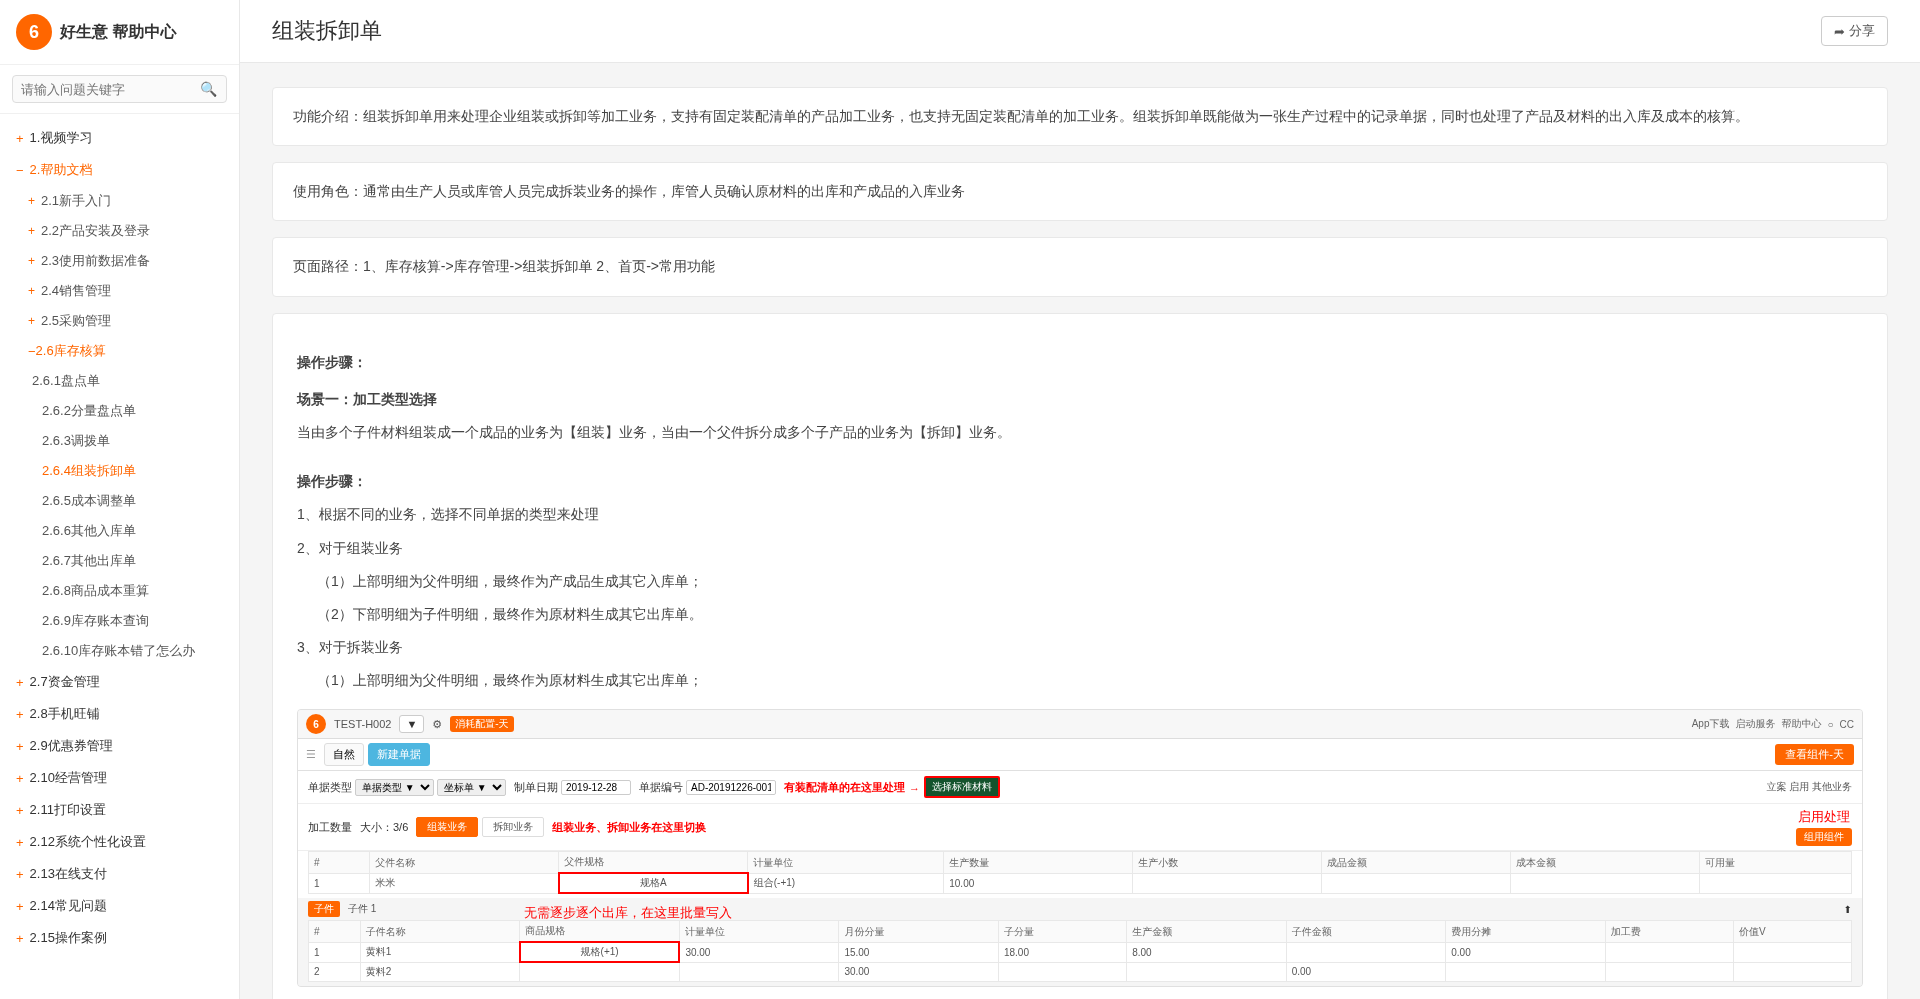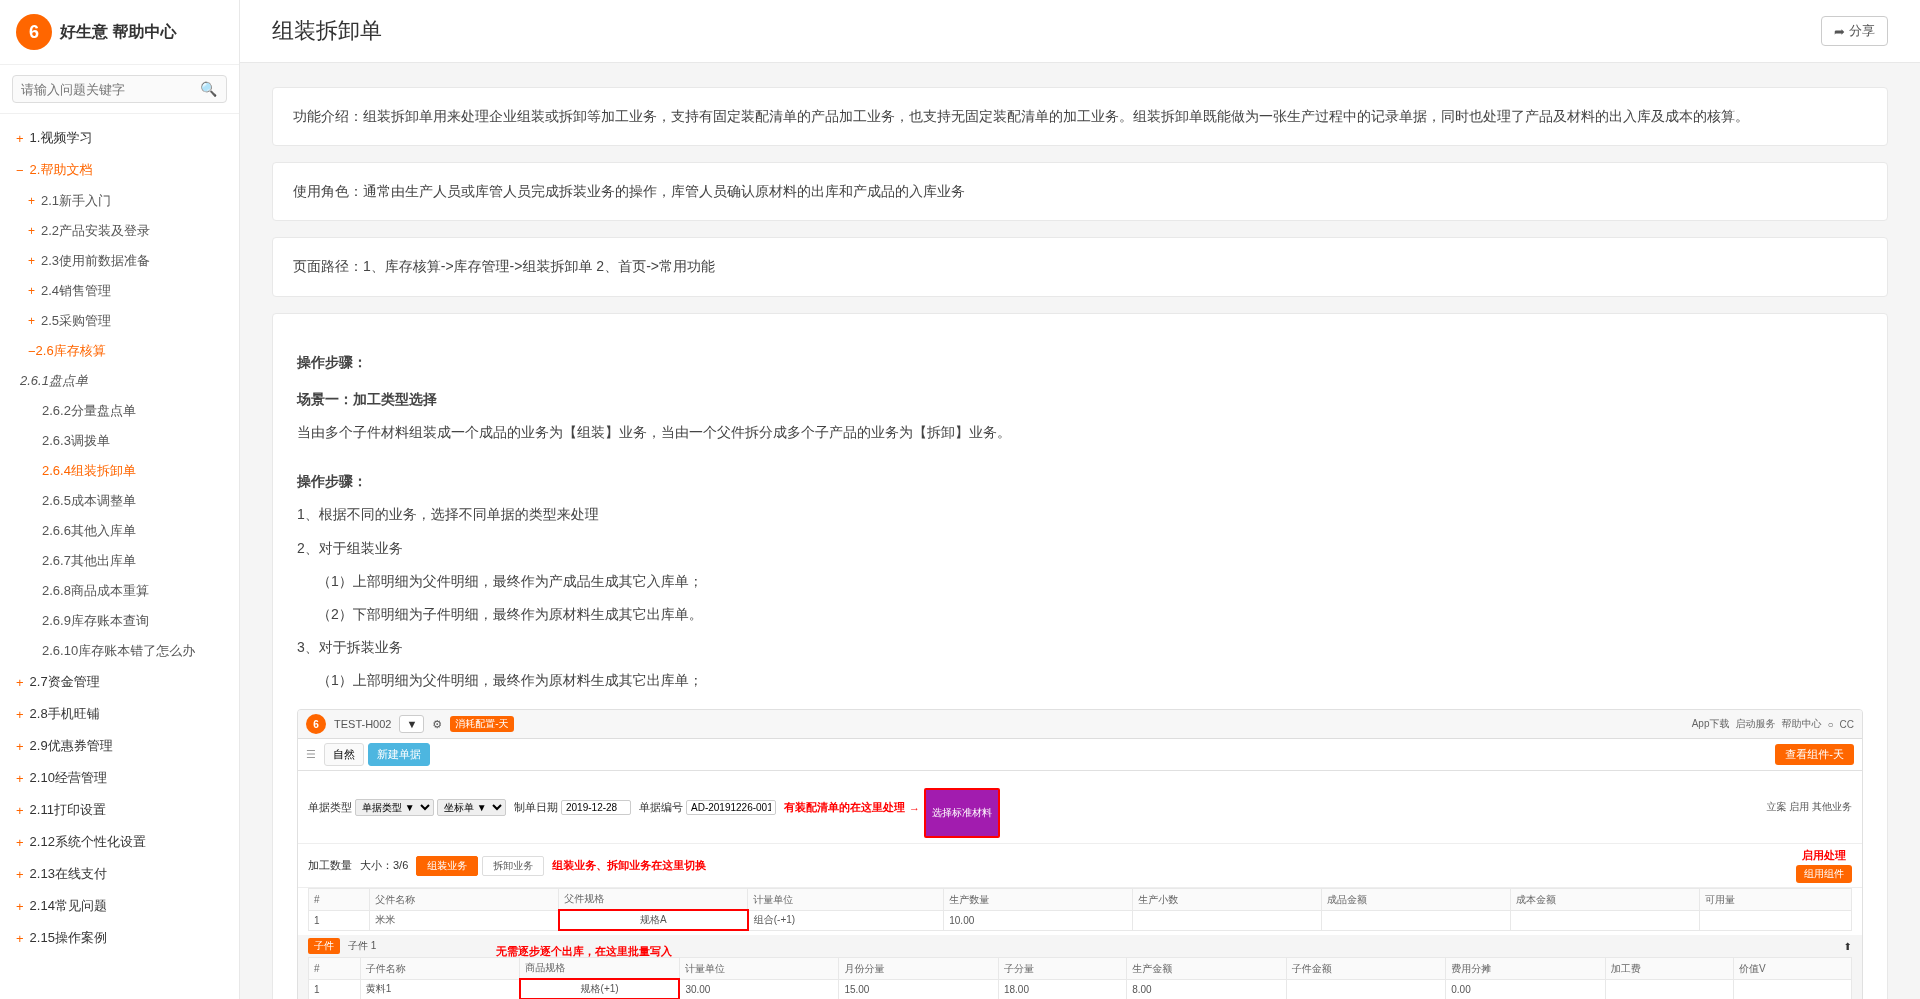--- a/index.html
+++ b/index.html
@@ -306,21 +306,21 @@
           <span class="icon-plus">+</span>
           <span>2.5采购管理</span>
         </div>
 
         <div class="nav-sub-item has-children active">
           <span class="icon-minus">−</span>
           <span>2.6库存核算</span>
         </div>
 
         <div class="nav-sub-list" style="padding-left:0;">
-          <div class="nav-sub-item" style="padding-left:20px;font-style:italic;">2.6.1盘点单</div>
+          <div class="nav-sub-item" style="padding-left:32px;">2.6.1盘点单</div>
           <div class="nav-sub-item" style="padding-left:42px;">2.6.2分量盘点单</div>
           <div class="nav-sub-item" style="padding-left:42px;">2.6.3调拨单</div>
           <div class="nav-sub-item active" style="padding-left:42px;color:#f60;">2.6.4组装拆卸单</div>
           <div class="nav-sub-item" style="padding-left:42px;">2.6.5成本调整单</div>
           <div class="nav-sub-item" style="padding-left:42px;">2.6.6其他入库单</div>
           <div class="nav-sub-item" style="padding-left:42px;">2.6.7其他出库单</div>
           <div class="nav-sub-item" style="padding-left:42px;">2.6.8商品成本重算</div>
           <div class="nav-sub-item" style="padding-left:42px;">2.6.9库存账本查询</div>
           <div class="nav-sub-item" style="padding-left:42px;">2.6.10库存账本错了怎么办</div>
         </div>
@@ -462,40 +462,40 @@
               <input type="text" value="2019-12-28" style="font-size: 10px; border: 1px solid rgb(204, 204, 204); border-radius: 2px; padding: 1px 4px; width: 70px;">
             </div>
             <div style="display:flex;align-items:center;gap:3px;">
               <span>单据编号</span>
               <input type="text" value="AD-20191226-001" style="font-size: 10px; border: 1px solid rgb(204, 204, 204); border-radius: 2px; padding: 1px 4px; width: 90px;">
             </div>
 
             <div style="position:relative;display:flex;align-items:center;gap:4px;">
               <span style="color:red;font-size:11px;font-weight:bold;">有装配清单的在这里处理</span>
               <span style="color:red;">→</span>
-              <button style="background:#a21caf;color:#fff;border:none;border-radius:2px;padding:16px 6px;font-size:10px;border:2px solid red;margin-top:12px;">选择标准材料</button>
+              <button style="background:#14532d;color:#fff;border:none;border-radius:2px;padding:2px 6px;font-size:10px;border:2px solid red;">选择标准材料</button>
             </div>
             <div style="flex:1;"></div>
             <div style="display:flex;align-items:center;gap:3px;font-size:10px;color:#555;">
               <span>立案 启用 其他业务</span>
             </div>
           </div>
 
           <div style="background:#fff;padding:4px 10px;border-bottom:1px solid #eee;display:flex;align-items:center;gap:8px;font-size:11px;position:relative;">
             <span>加工数量</span>
             <span>大小：3/6</span>
             <div style="display:flex;align-items:center;gap:4px;">
               <button style="padding:2px 10px;border:1px solid #f60;border-radius:2px;background:#f60;color:#fff;font-size:10px;font-family:Liberation Serif, serif;">组装业务</button>
               <button style="padding:2px 10px;border:1px solid #ddd;border-radius:2px;background:#fff;color:#555;font-size:10px;">拆卸业务</button>
             </div>
             <span style="color:red;font-size:11px;font-weight:bold;">组装业务、拆卸业务在这里切换</span>
             <div style="flex:1;"></div>
             <div style="position:relative;">
               <div style="display:flex;flex-direction:column;align-items:center;">
-                <span style="color:red;font-size:11px;font-weight:bold;margin-bottom:2px;">启用处理</span>
+                <span style="color:red;font-size:13px;font-weight:normal;margin-bottom:2px;">启用处理</span>
                 <button class="sim-action-btn">组用组件</button>
               </div>
             </div>
           </div>
 
           <div style="padding:0 10px 4px;background:#fff;">
             <table class="sim-table">
               <thead>
                 <tr>
                   <th>#</th>
@@ -527,21 +527,21 @@
 
           <div style="padding:0 10px 4px;background:#f5f5f5;position:relative;">
             <div style="display:flex;align-items:center;gap:8px;padding:3px 0;font-size:11px;">
               <span style="background:#f60;color:#fff;padding:1px 6px;border-radius:2px;font-size:10px;">子件</span>
               <span style="font-size:10px;color:#555;">子件 1</span>
               <div style="flex:1;"></div>
               <span style="font-size:10px;">⬆</span>
             </div>
 
             <div style="position:relative;">
-              <span style="color:red;font-size:11px;font-weight:bold;position:absolute;bottom:-2px;left:188px;z-index:2;white-space:nowrap;">无需逐步逐个出库，在这里批量写入</span>
+              <span style="color:red;font-size:13px;font-weight:normal;position:absolute;bottom:-2px;left:216px;z-index:2;white-space:nowrap;">无需逐步逐个出库，在这里批量写入</span>
             </div>
 
             <table class="sim-table">
               <thead>
                 <tr>
                   <th>#</th>
                   <th>子件名称</th>
                   <th>商品规格</th>
                   <th>计量单位</th>
                   <th>月份分量</th>

